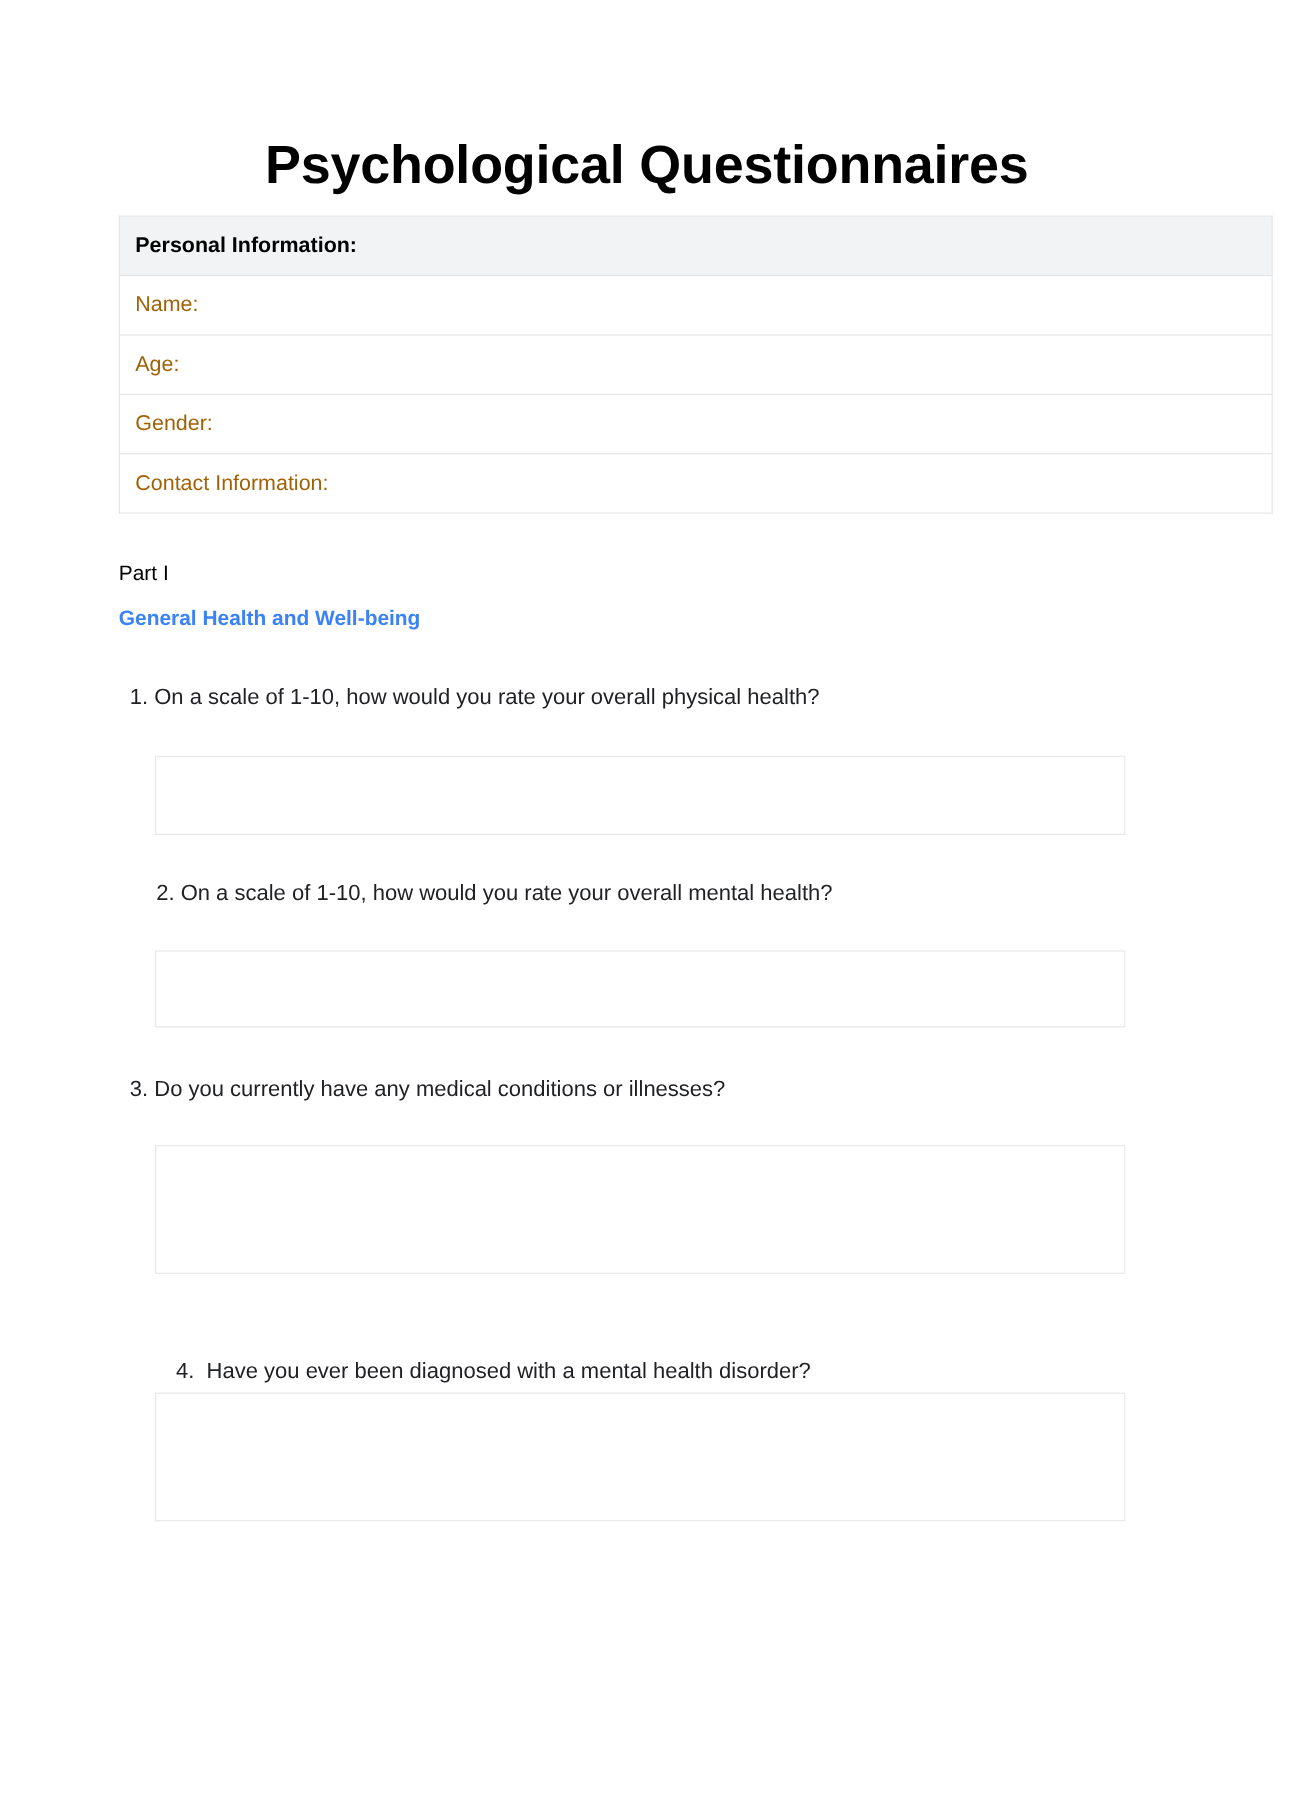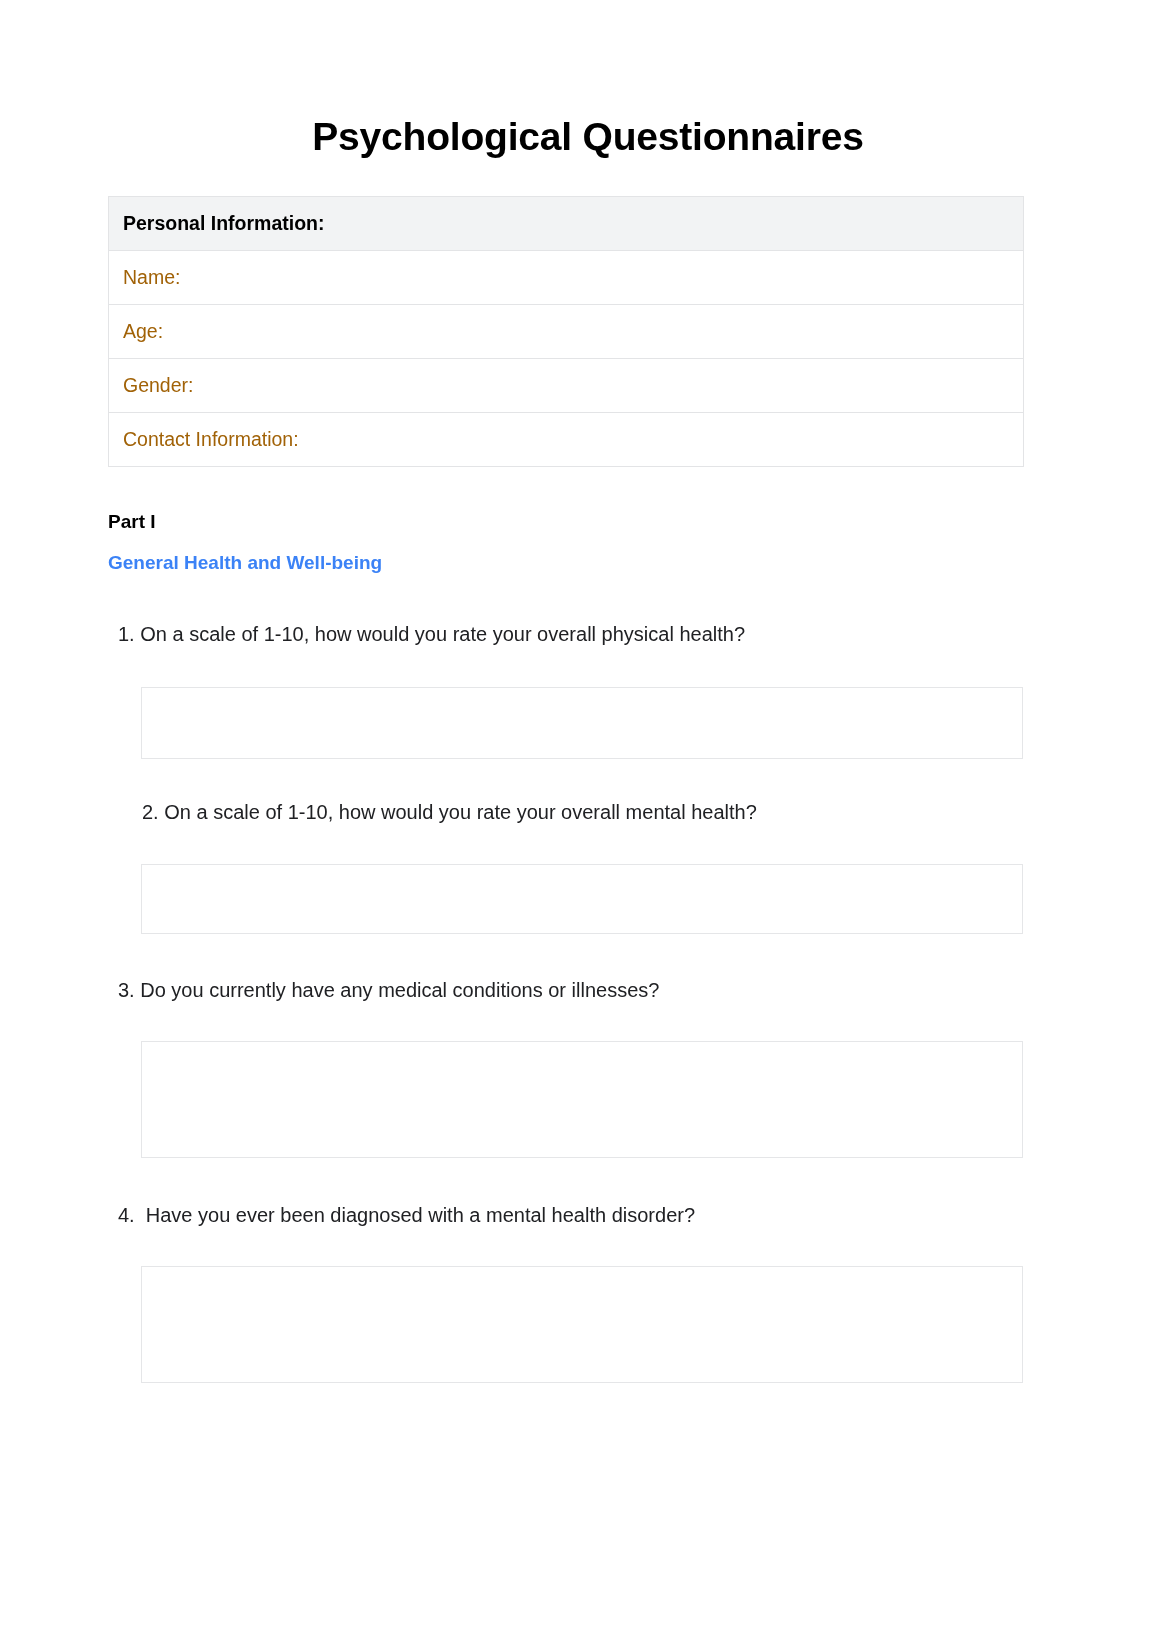--- a/index.html
+++ b/index.html
@@ -21,32 +21,32 @@
     height: 1630px;
     background: #ffffff;
     box-sizing: border-box;
   }
   .doc-title {
     position: absolute;
     top: 88px;
     left: 0;
     width: 1176px;
     text-align: center;
-    font-size: 39px;
+    font-size: 49px;
     font-weight: bold;
     letter-spacing: -0.2px;
     color: #000000;
     line-height: 1.2;
   }
   
   .info-table {
     position: absolute;
     top: 196px;
     left: 108px;
-    width: 916px;
+    width: 1049px;
     border-collapse: collapse;
     table-layout: fixed;
   }
   .info-table td {
     border: 1px solid #e3e4e6;
     height: 53px;
     padding: 0 0 0 14px;
     font-size: 19.5px;
     color: #a16207;
     vertical-align: middle;
@@ -56,21 +56,21 @@
     background: #f2f3f4;
     font-weight: bold;
     color: #000000;
   }
   
   .part-label {
     position: absolute;
     left: 108px;
     top: 511px;
     font-size: 19px;
-    font-weight: bold;
+    font-weight: normal;
     color: #000000;
   }
   .section-label {
     position: absolute;
     left: 108px;
     top: 552px;
     font-size: 19px;
     font-weight: bold;
     color: #3b82f6;
   }
@@ -90,21 +90,21 @@
     border: 1px solid #e5e6e8;
     background: #ffffff;
     box-sizing: border-box;
   }
   .q1 { top: 621px; text-align: right; }
   .b1 { top: 687px; height: 72px; }
   .q2 { top: 799px; margin-left: 24px; }
   .b2 { top: 864px; height: 70px; }
   .q3 { top: 977px; }
   .b3 { top: 1041px; height: 117px; }
-  .q4 { top: 1202px; }
+  .q4 { top: 1234px; margin-left: 42px; }
   .b4 { top: 1266px; height: 117px; }
 </style>
 </head>
 <body>
 
 <div class="page">
 
   <h1 class="doc-title">Psychological Questionnaires</h1>
 
   <table class="info-table">

